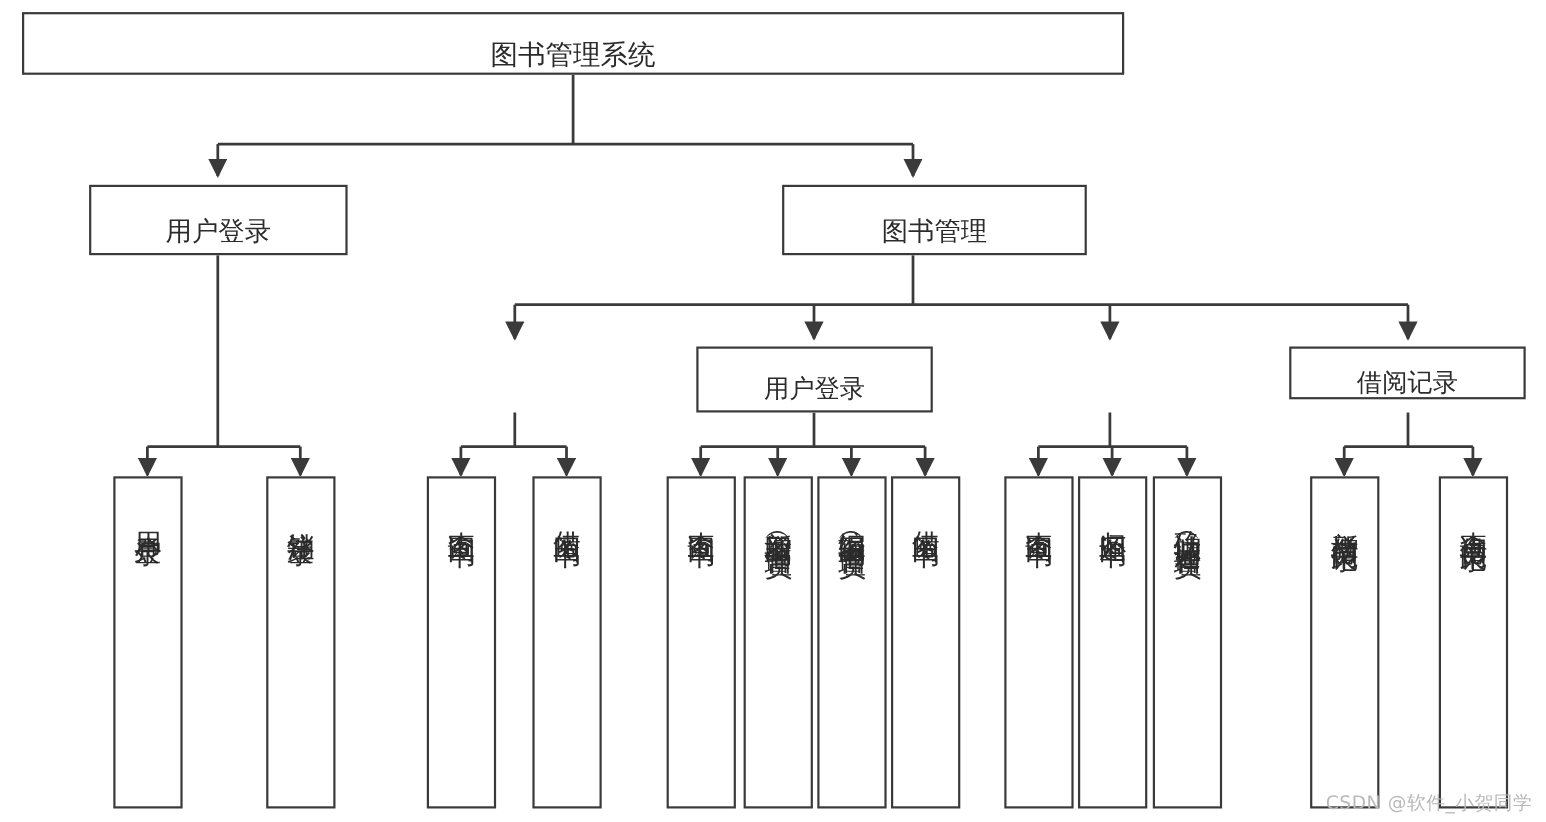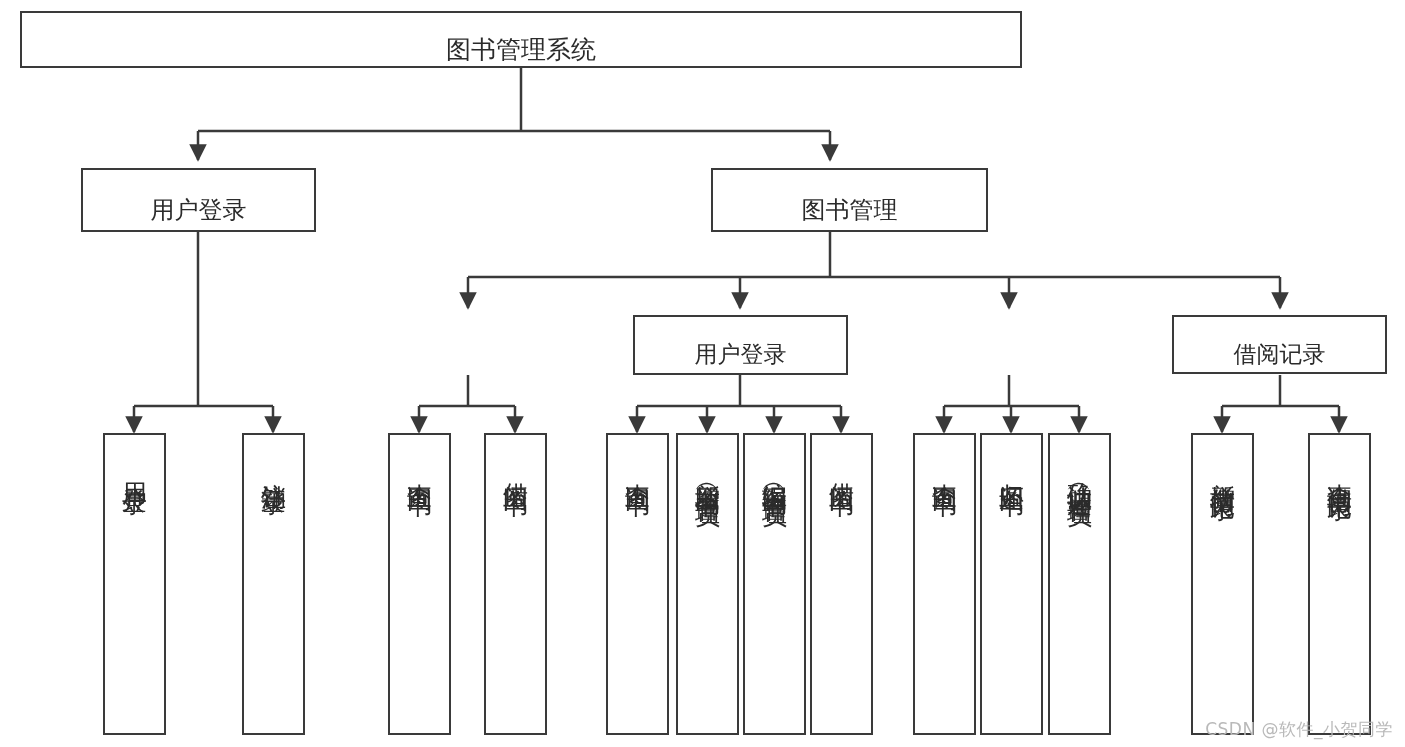--- a/index.html
+++ b/index.html
@@ -131,21 +131,21 @@
   <div class="node level2" style="left:81px; top:168px; width:235px; height:64px;">
     <span class="label">用户登录</span>
   </div>
   <div class="node level2" style="left:711px; top:168px; width:277px; height:64px;">
     <span class="label">图书管理</span>
   </div>
 
   <div class="node level3" style="left:633px; top:315px; width:215px; height:60px;">
     <span class="label">用户登录</span>
   </div>
-  <div class="node level3" style="left:1172px; top:315px; width:215px; height:59px;">
+  <div class="node level3" style="left:1172px; top:315px; width:215px; height:48px;">
     <span class="label">借阅记录</span>
   </div>
 
   <div class="node leaf" style="left:103px; top:433px; width:63px; height:302px;">
     <span class="label">用户登录</span>
   </div>
   <div class="node leaf" style="left:242px; top:433px; width:63px; height:302px;">
     <span class="label">注销登录</span>
   </div>
 

